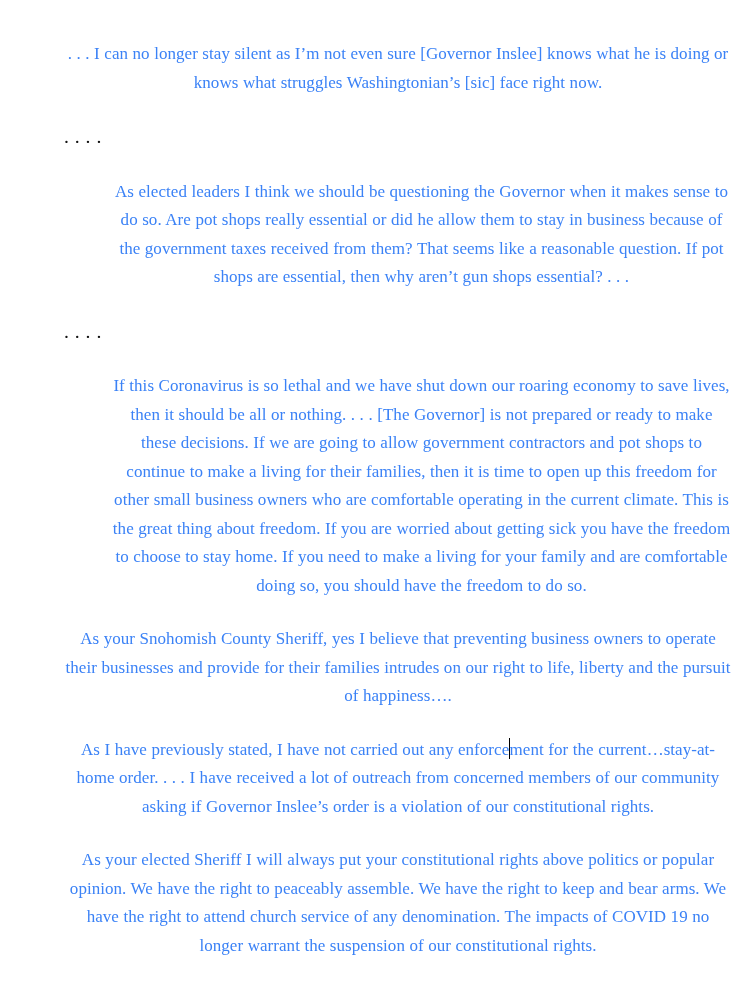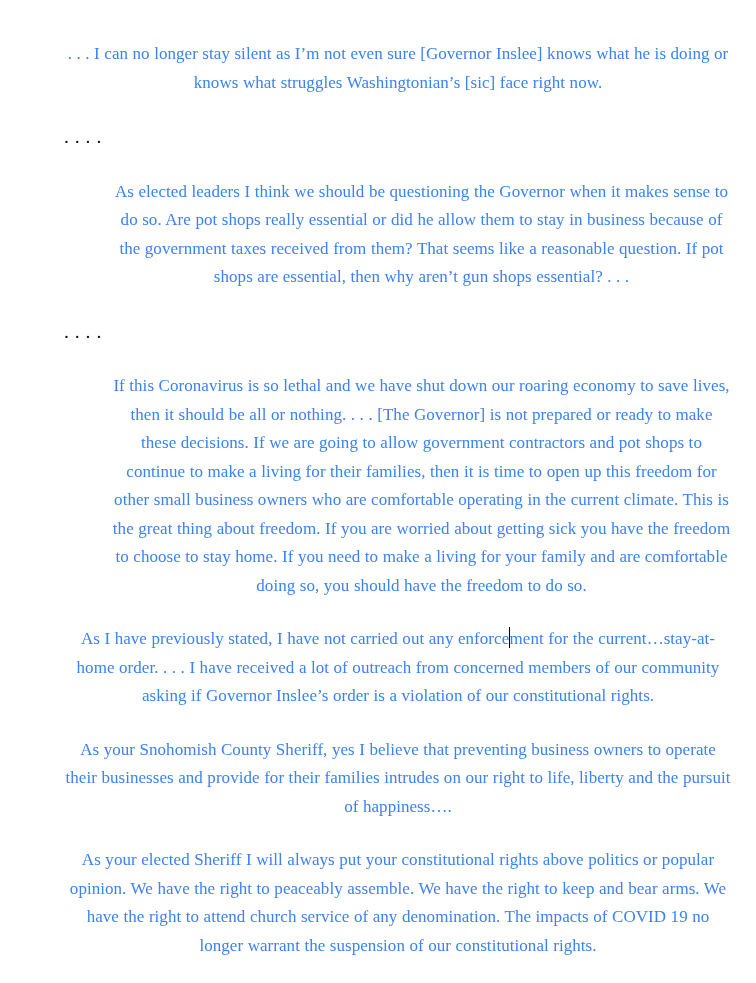--- a/index.html
+++ b/index.html
@@ -99,21 +99,21 @@
     <p class="para">. . . I can no longer stay silent as I’m not even sure [Governor Inslee] knows what he is doing or knows what struggles Washingtonian’s [sic] face right now.</p>
 
     <p class="ellipsis-sep first-sep">. . . .</p>
 
     <p class="para after-sep">As elected leaders I think we should be questioning the Governor when it makes sense to do so. Are pot shops really essential or did he allow them to stay in business because of the government taxes received from them? That seems like a reasonable question. If pot shops are essential, then why aren’t gun shops essential? . . .</p>
 
     <p class="ellipsis-sep first-sep">. . . .</p>
 
     <p class="para after-sep">If this Coronavirus is so lethal and we have shut down our roaring economy to save lives, then it should be all or nothing. . . . [The Governor] is not prepared or ready to make these decisions. If we are going to allow government contractors and pot shops to continue to make a living for their families, then it is time to open up this freedom for other small business owners who are comfortable operating in the current climate. This is the great thing about freedom. If you are worried about getting sick you have the freedom to choose to stay home. If you need to make a living for your family and are comfortable doing so, you should have the freedom to do so.</p>
 
+    <p class="para tight-gap">As your Snohomish County Sheriff, yes I believe that preventing business owners to operate their businesses and provide for their families intrudes on our right to life, liberty and the pursuit of happiness….</p>
+
     <p class="para tight-gap"><span>As I have previously stated, I have not carried out any enforce</span><span class="caret"></span><span>ment for the current…stay-at-home order. . . .  I have received a lot of outreach from concerned members of our community asking if Governor Inslee’s order is a violation of our constitutional rights.</span></p>
-
-    <p class="para tight-gap">As your Snohomish County Sheriff, yes I believe that preventing business owners to operate their businesses and provide for their families intrudes on our right to life, liberty and the pursuit of happiness….</p>
 
     <p class="para tight-gap">As your elected Sheriff I will always put your constitutional rights above politics or popular opinion. We have the right to peaceably assemble. We have the right to keep and bear arms. We have the right to attend church service of any denomination. The impacts of COVID 19 no longer warrant the suspension of our constitutional rights.</p>
 
   </div>
 
 </div>
 
 </body></html>

